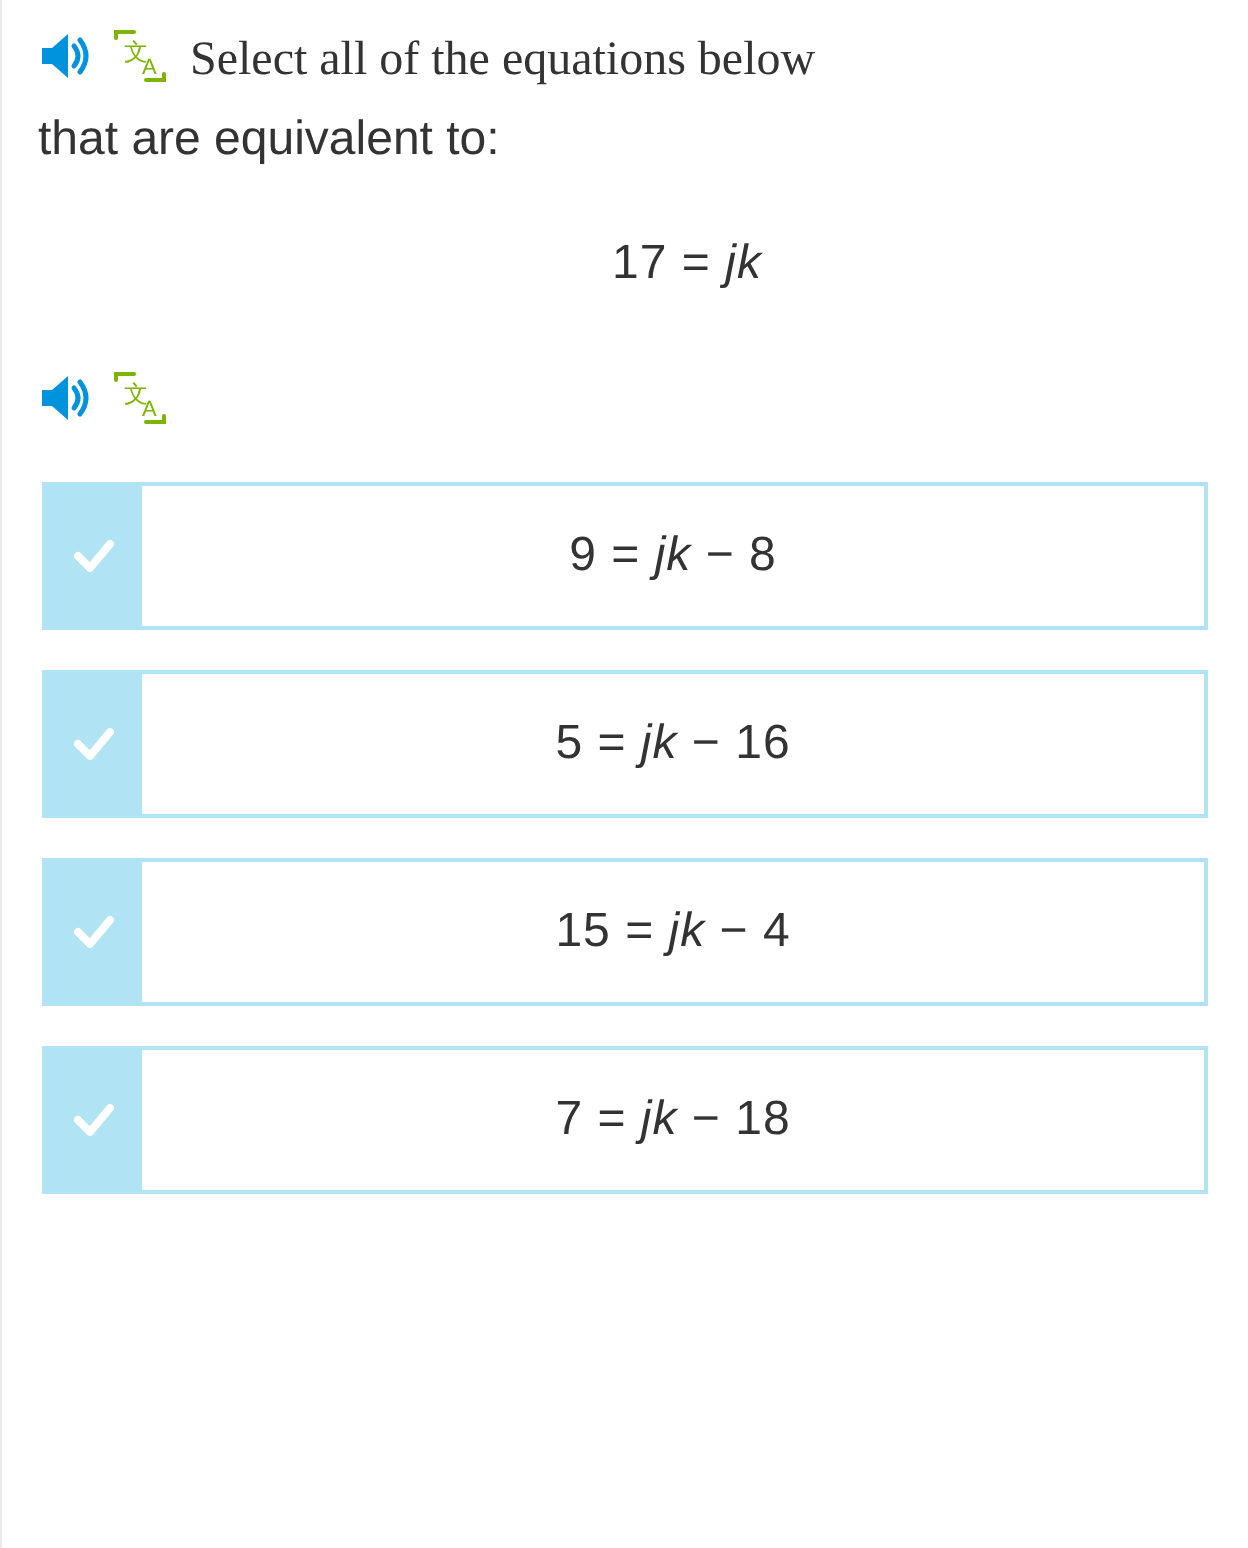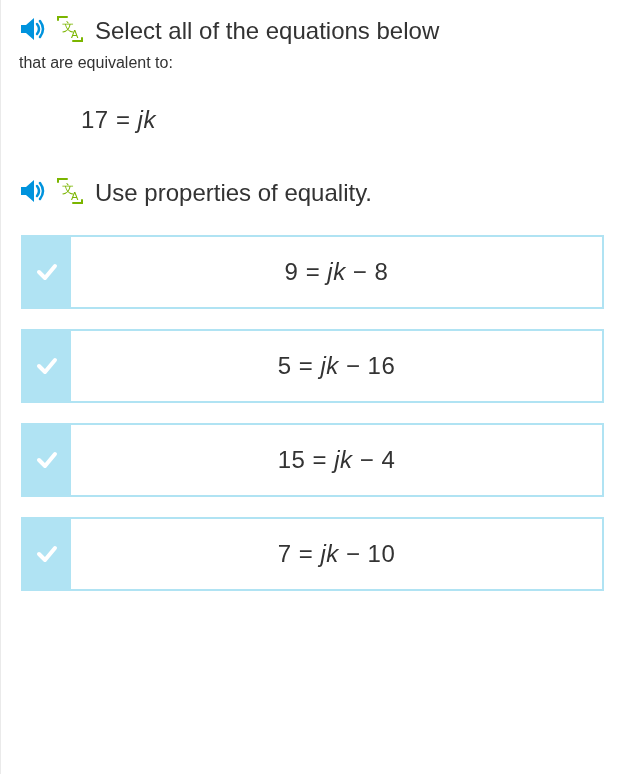--- a/index.html
+++ b/index.html
@@ -16,29 +16,31 @@
     display: flex;
     flex-wrap: wrap;
     align-items: center;
     column-gap: 6px;
     margin-bottom: 6px;
   }
   .instruction-text {
     font-size: 24px;
     line-height: 1.55;
     color: #333333;
+    font-family: Liberation Serif, serif;
   }
   .icon-wrap { display: inline-flex; align-items: center; gap: 8px; margin-right: 4px; }
   .audio-icon { width: 28px; height: 26px; color: #0093dd; }
   .translate-icon { width: 30px; height: 26px; color: #7bb500; }
   .equation-ref {
     font-size: 24px;
     color: #333333;
     margin: 30px 0 40px 62px;
     letter-spacing: 0.5px;
+    text-align: center;
   }
   .equation-ref .var { font-style: italic; }
   .hint-block { display: flex; align-items: center; column-gap: 6px; margin-bottom: 24px; }
   .options { display: flex; flex-direction: column; gap: 20px; padding: 0 2px; }
   .option {
     display: flex;
     align-items: stretch;
     height: 74px;
     border: 2px solid #b0e3f3;
     background: #ffffff;
@@ -57,21 +59,21 @@
     flex: 1;
     display: flex;
     align-items: center;
     justify-content: center;
     font-size: 24px;
     color: #333333;
     letter-spacing: 0.5px;
   }
   .option-content .var { font-style: italic; }
   .instruction-continue {
-    font-size: 16px;
+    font-size: 24px;
     line-height: 1.55;
     color: #333333;
     margin-bottom: 24px;
     margin-top: -4px;
   }
 </style>
 </head>
 <body>
 
 <div class="instruction-block">
@@ -113,21 +115,20 @@
     </span>
     <span>
       <svg class="translate-icon" viewBox="0 0 30 26" fill="none" stroke="currentColor" stroke-width="2">
         <path d="M3 4 L3 1 L12 1" stroke-linecap="round"></path>
         <path d="M27 22 L27 25 L18 25" stroke-linecap="round"></path>
         <text x="7" y="15" font-size="12" font-family="sans-serif" fill="currentColor" stroke="none">文</text>
         <text x="16" y="22" font-size="11" font-family="sans-serif" fill="currentColor" stroke="none">A</text>
       </svg>
     </span>
   </span>
-  <span class="instruction-text">Use properties of equality.</span>
 </div>
 
 <div class="options">
 
   <div class="option">
     <div class="check-box">
       <svg viewBox="0 0 24 24">
           <path d="M4 12 L10 18 L20 6" stroke="currentColor" stroke-width="4" fill="none" stroke-linecap="round" stroke-linejoin="round"></path>
         </svg>
     </div>
@@ -174,17 +175,17 @@
     <div class="check-box">
       <svg viewBox="0 0 24 24">
           <path d="M4 12 L10 18 L20 6" stroke="currentColor" stroke-width="4" fill="none" stroke-linecap="round" stroke-linejoin="round"></path>
         </svg>
     </div>
     <div class="option-content">
       <span>7</span>&nbsp;
       <span>=</span>&nbsp;
       <span class="var">jk</span>&nbsp;
       <span>−</span>&nbsp;
-      <span>10</span>
+      <span>18</span>
     </div>
   </div>
 
 </div>
 
 </body></html>

